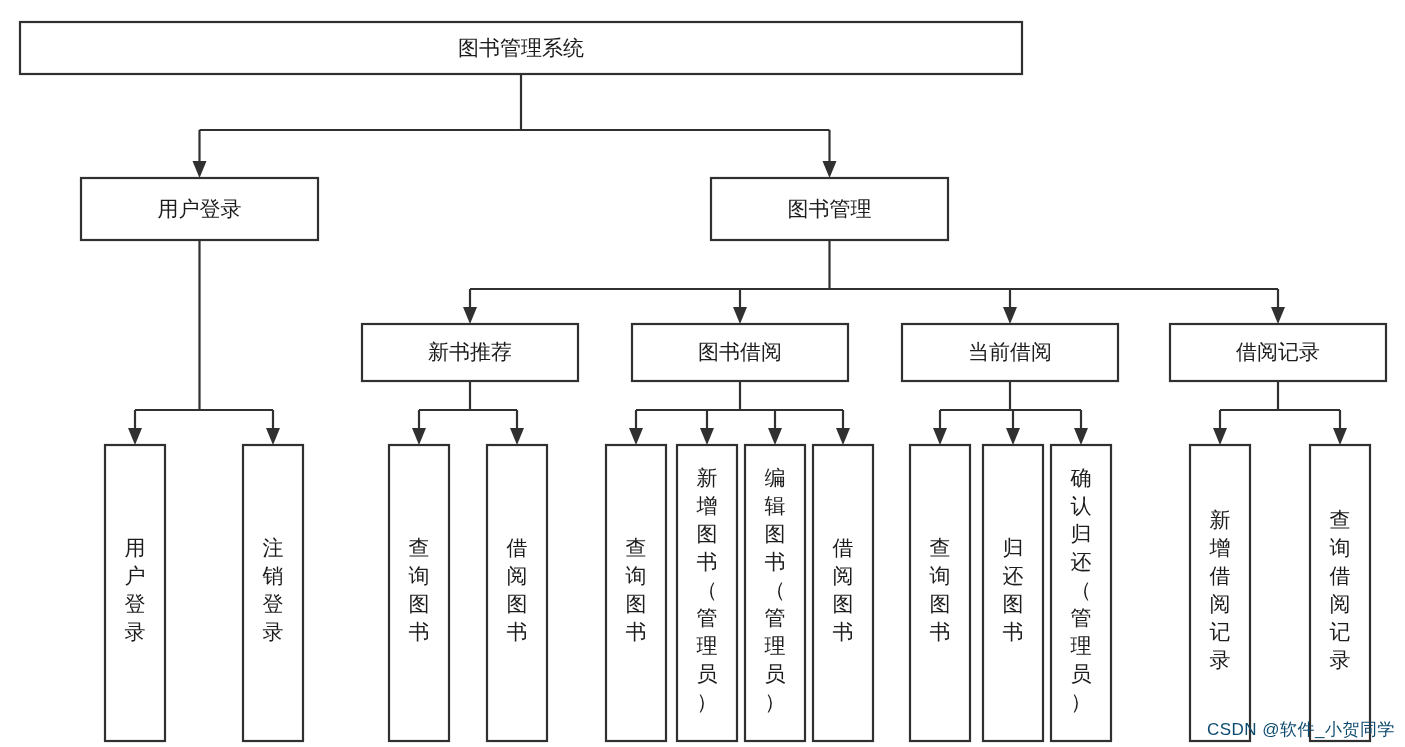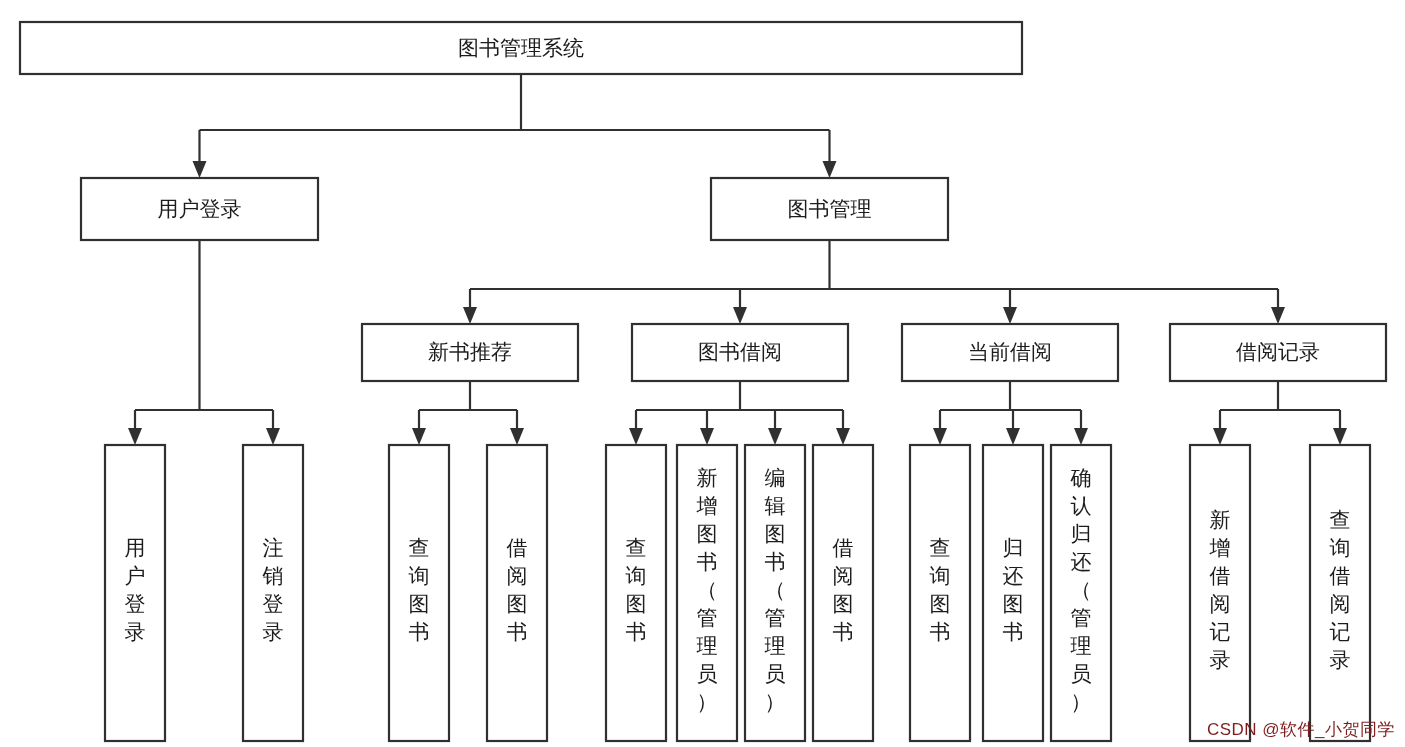--- a/index.html
+++ b/index.html
@@ -47,21 +47,21 @@
   .arrow-head {
     fill: #303030;
     stroke: none;
   }
   .watermark {
     position: absolute;
     right: 10px;
     bottom: 6px;
     font-family: "Liberation Sans", "DejaVu Sans", sans-serif;
     font-size: 17px;
-    color: #7f1d1d;
+    color: #0c4a6e;
     white-space: nowrap;
     letter-spacing: 0.5px;
   }
 </style>
 </head>
 <body>
 
 <div id="diagram-root">
   <svg id="diagram-svg" width="1405" height="747" viewBox="0 0 1405 747" xmlns="http://www.w3.org/2000/svg">
     <g id="edges-layer">

